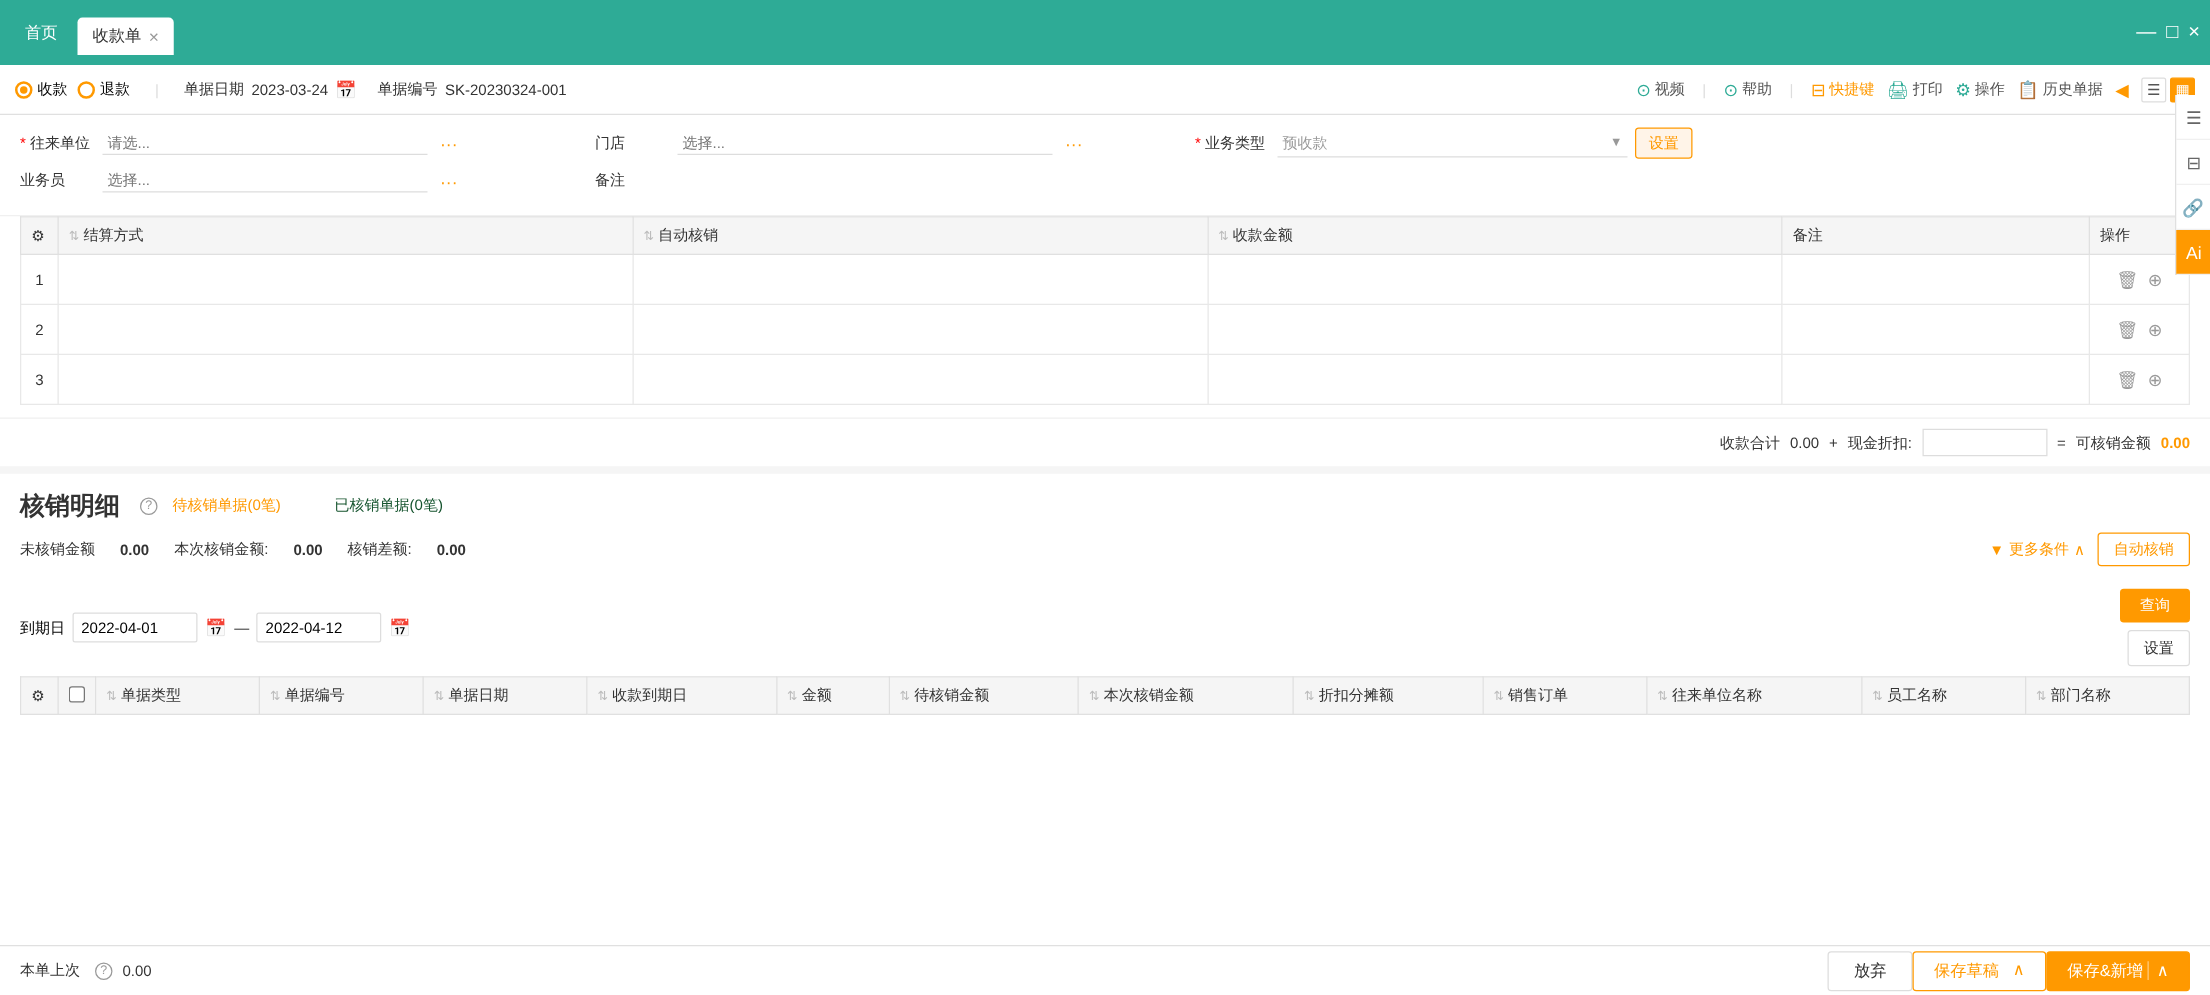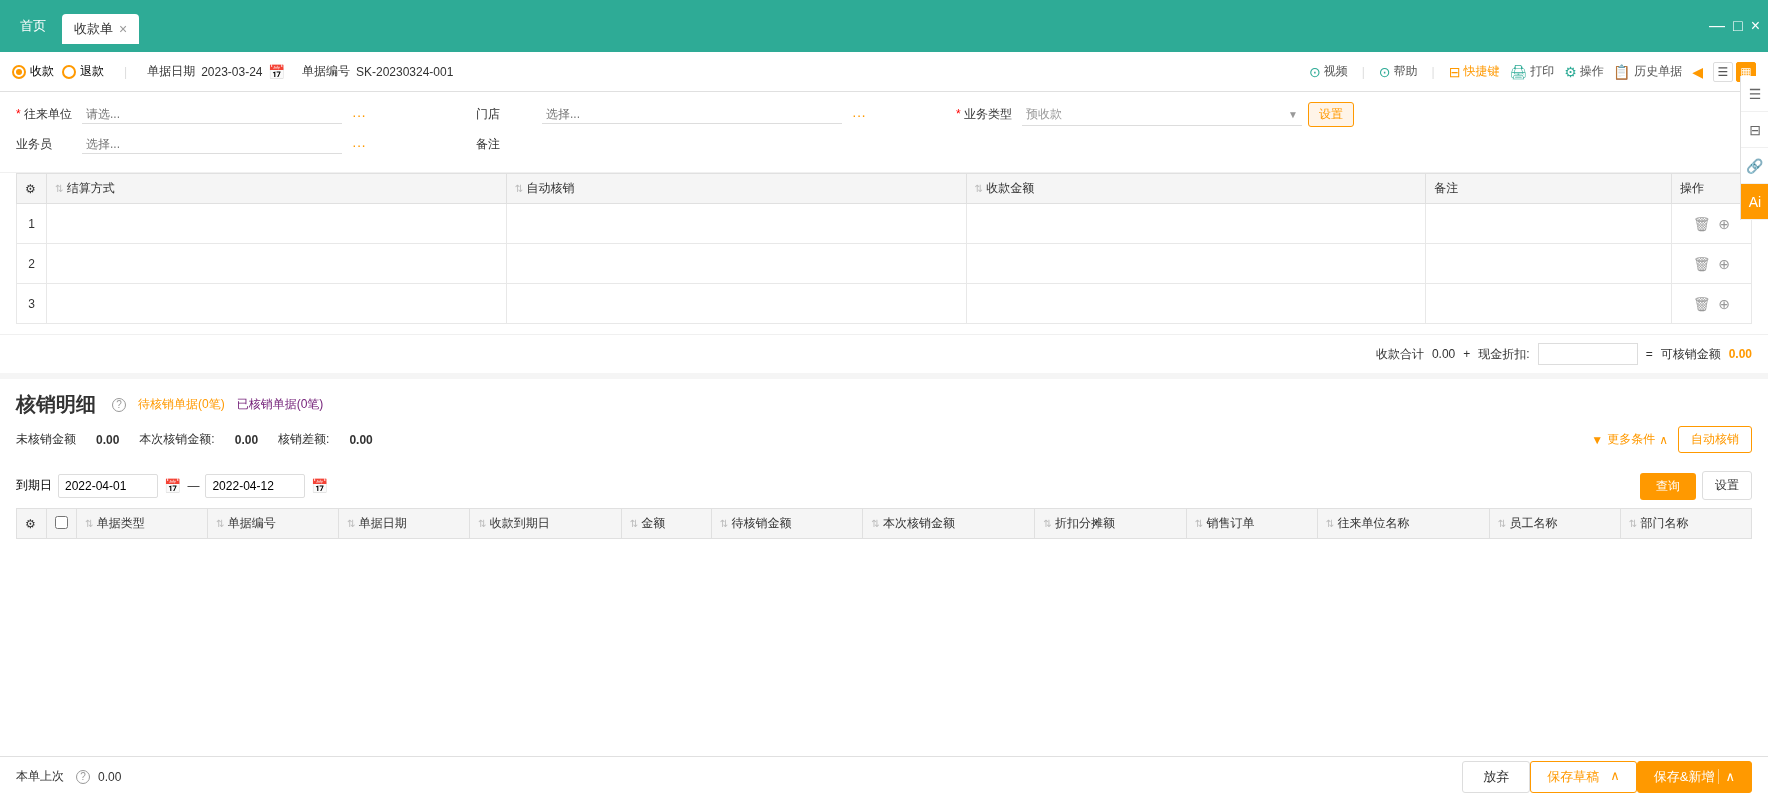--- a/index.html
+++ b/index.html
@@ -121,21 +121,21 @@
     }
     .summary-orange { color: #f90; font-weight: bold; }
 
     
     .nuclear-section { padding: 12px 16px; background: #fff; border-top: 6px solid #f5f5f5; }
     .nuclear-header { display: flex; align-items: center; gap: 12px; margin-bottom: 8px; }
     .nuclear-title { font-size: 20px; font-weight: bold; color: #333; }
     .nuclear-tab {
       color: #f90; cursor: pointer; font-size: 12px; display: flex; align-items: center; gap: 2px;
     }
-    .nuclear-tab.inactive { color: #701a75; }
+    .nuclear-tab.inactive { color: #14532d; margin-left: 31px; }
     .nuclear-stats {
       display: flex; align-items: center; gap: 20px; margin-bottom: 10px; font-size: 12px; color: #333;
     }
     .nuclear-stats .val { font-weight: bold; }
     .nuclear-right { margin-left: auto; display: flex; align-items: center; gap: 10px; }
     .filter-btn { color: #f90; cursor: pointer; font-size: 12px; display: flex; align-items: center; gap: 4px; }
     .auto-btn {
       background: #fff; border: 1px solid #f90; color: #f90; padding: 4px 12px;
       border-radius: 3px; cursor: pointer; font-size: 12px;
     }
@@ -155,21 +155,21 @@
     .filter-date-icon { color: #999; cursor: pointer; font-size: 14px; }
     .date-dash { color: #333; }
     .query-btn {
       background: #f90; color: #fff; border: none; padding: 5px 16px;
       border-radius: 3px; cursor: pointer; font-size: 12px;
     }
     .setting-btn2 {
       background: #fff; border: 1px solid #ddd; color: #333; padding: 5px 12px;
       border-radius: 3px; cursor: pointer; font-size: 12px;
     }
-    .filter-right { margin-left: auto; display: flex; flex-direction: row; gap: 6px; align-items: flex-end; }
+    .filter-right { margin-left: auto; display: flex; flex-direction: column; gap: 6px; align-items: flex-end; }
 
     
     .bottom-table { width: 100%; border-collapse: collapse; }
     .bottom-table th {
       background: #f5f5f5; border: 1px solid #e0e0e0; padding: 6px 8px;
       font-weight: normal; color: #333; text-align: left; font-size: 12px;
       white-space: nowrap;
     }
     .sort-arrows { color: #bbb; font-size: 10px; }
 

